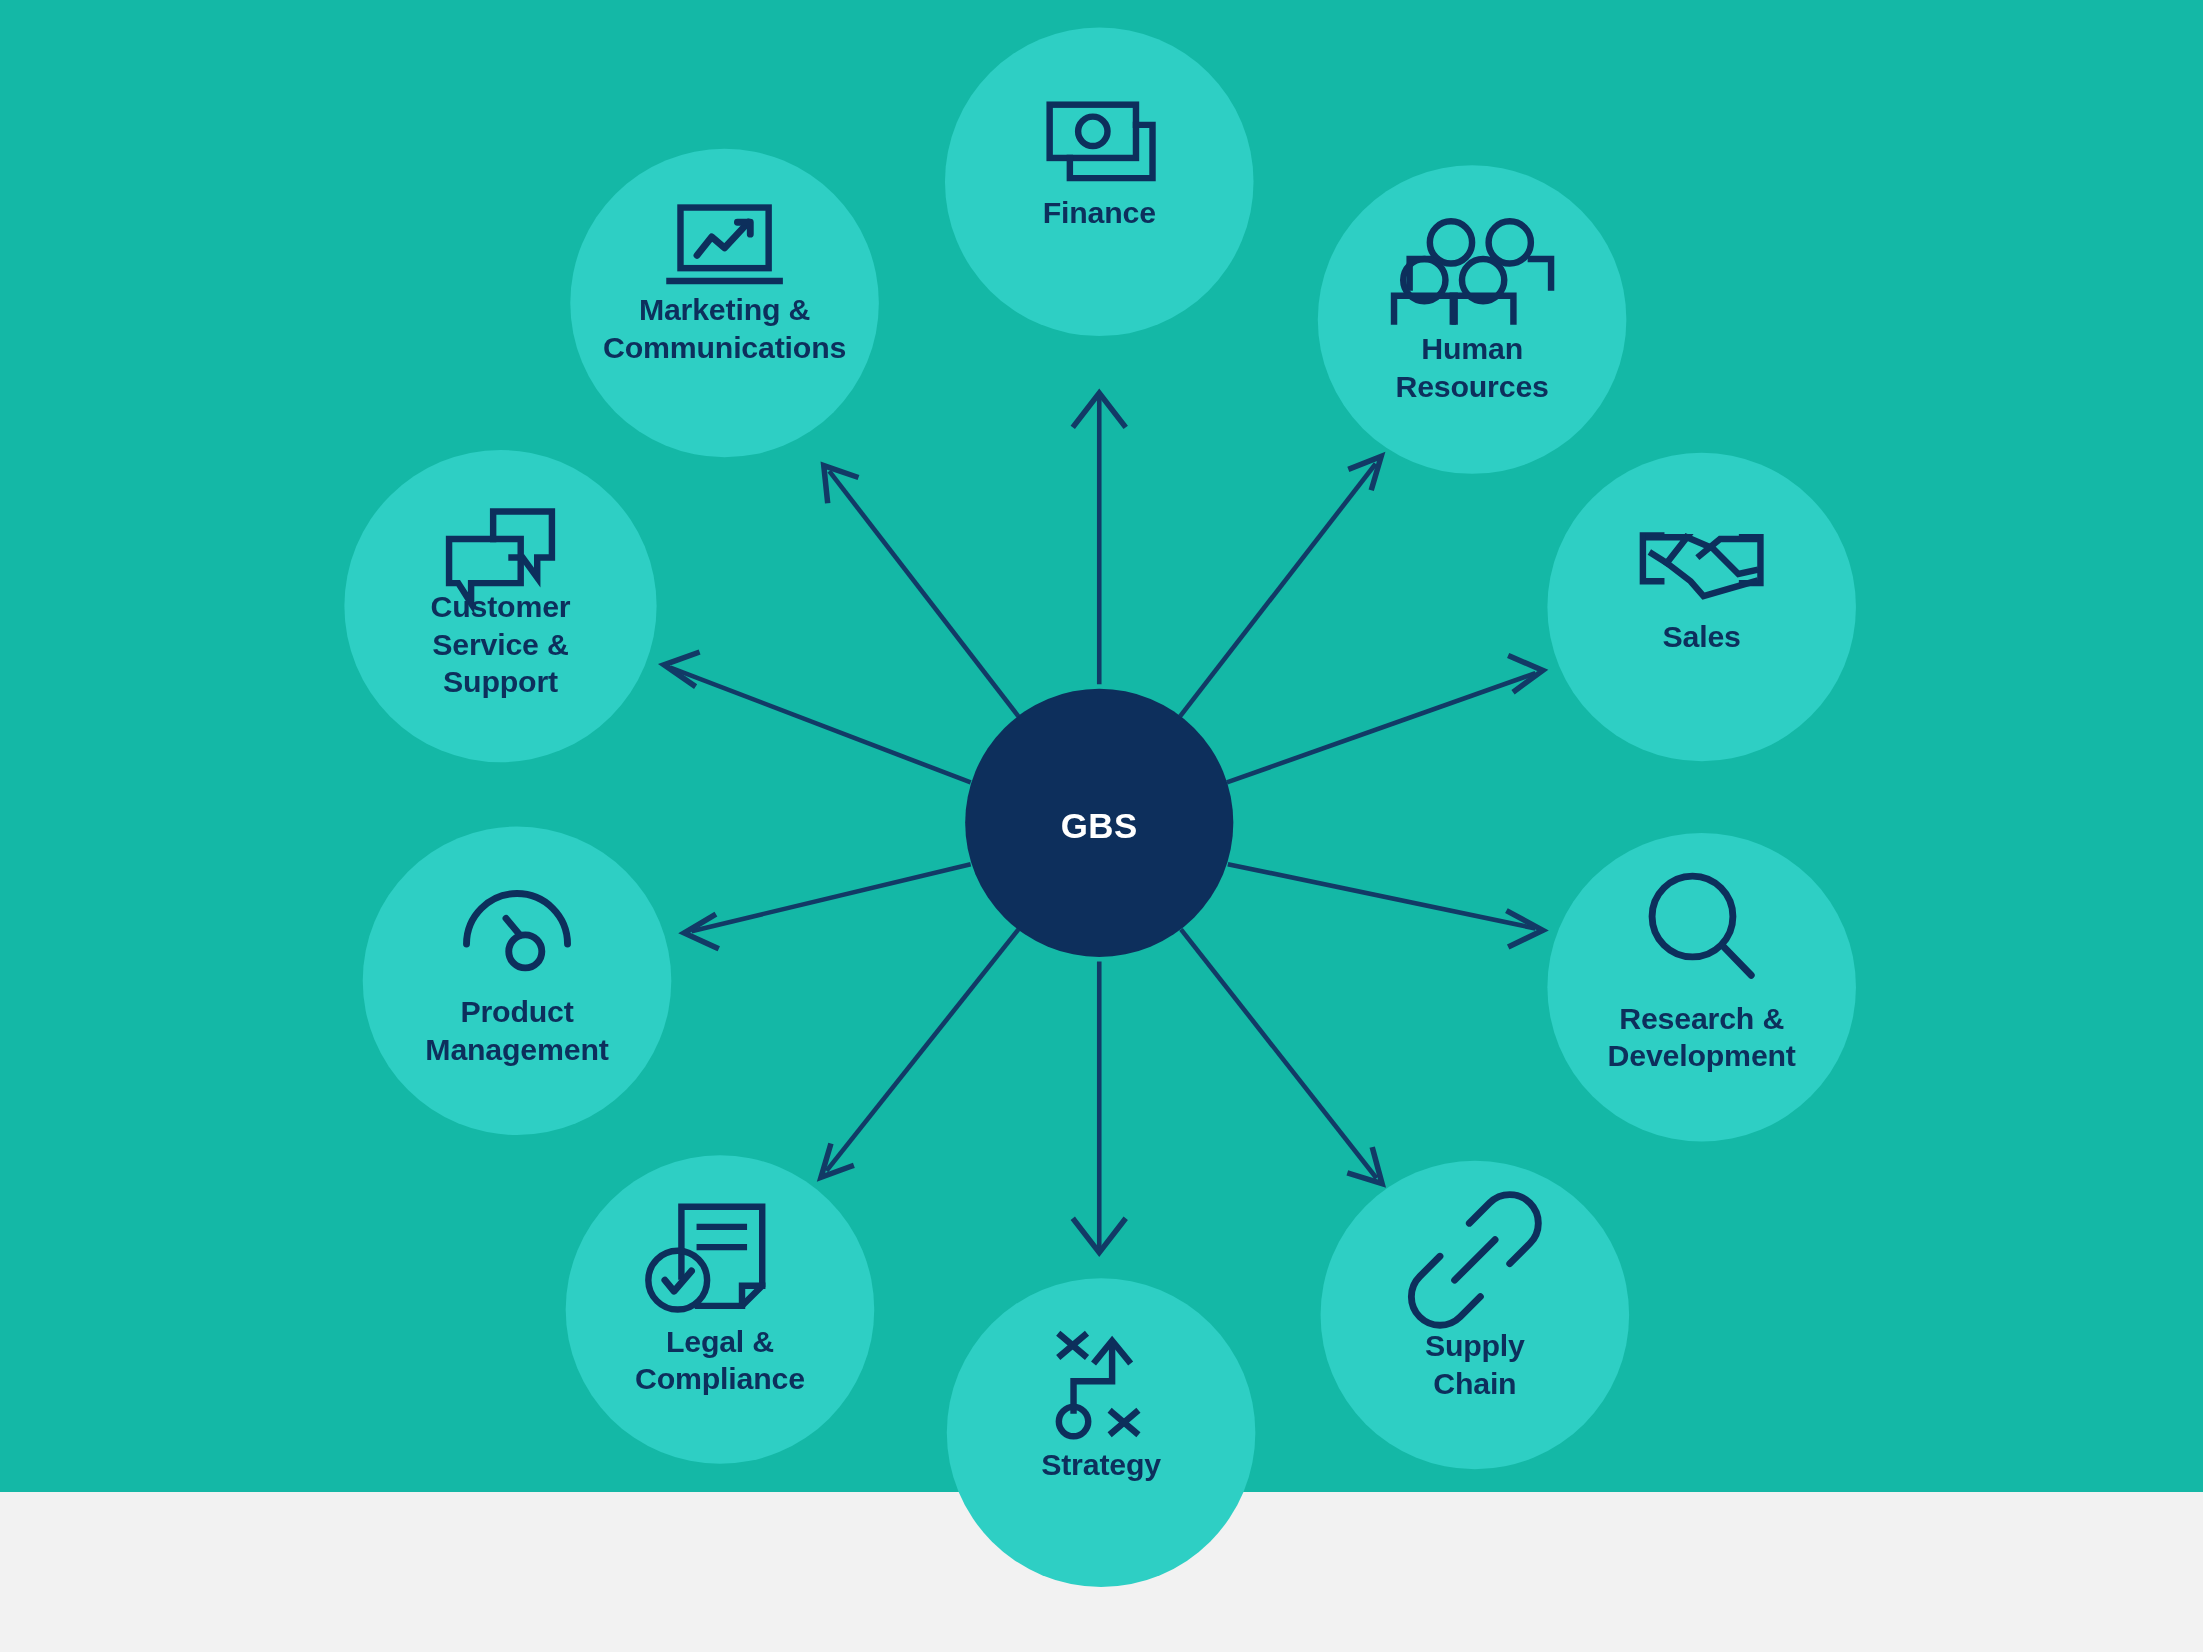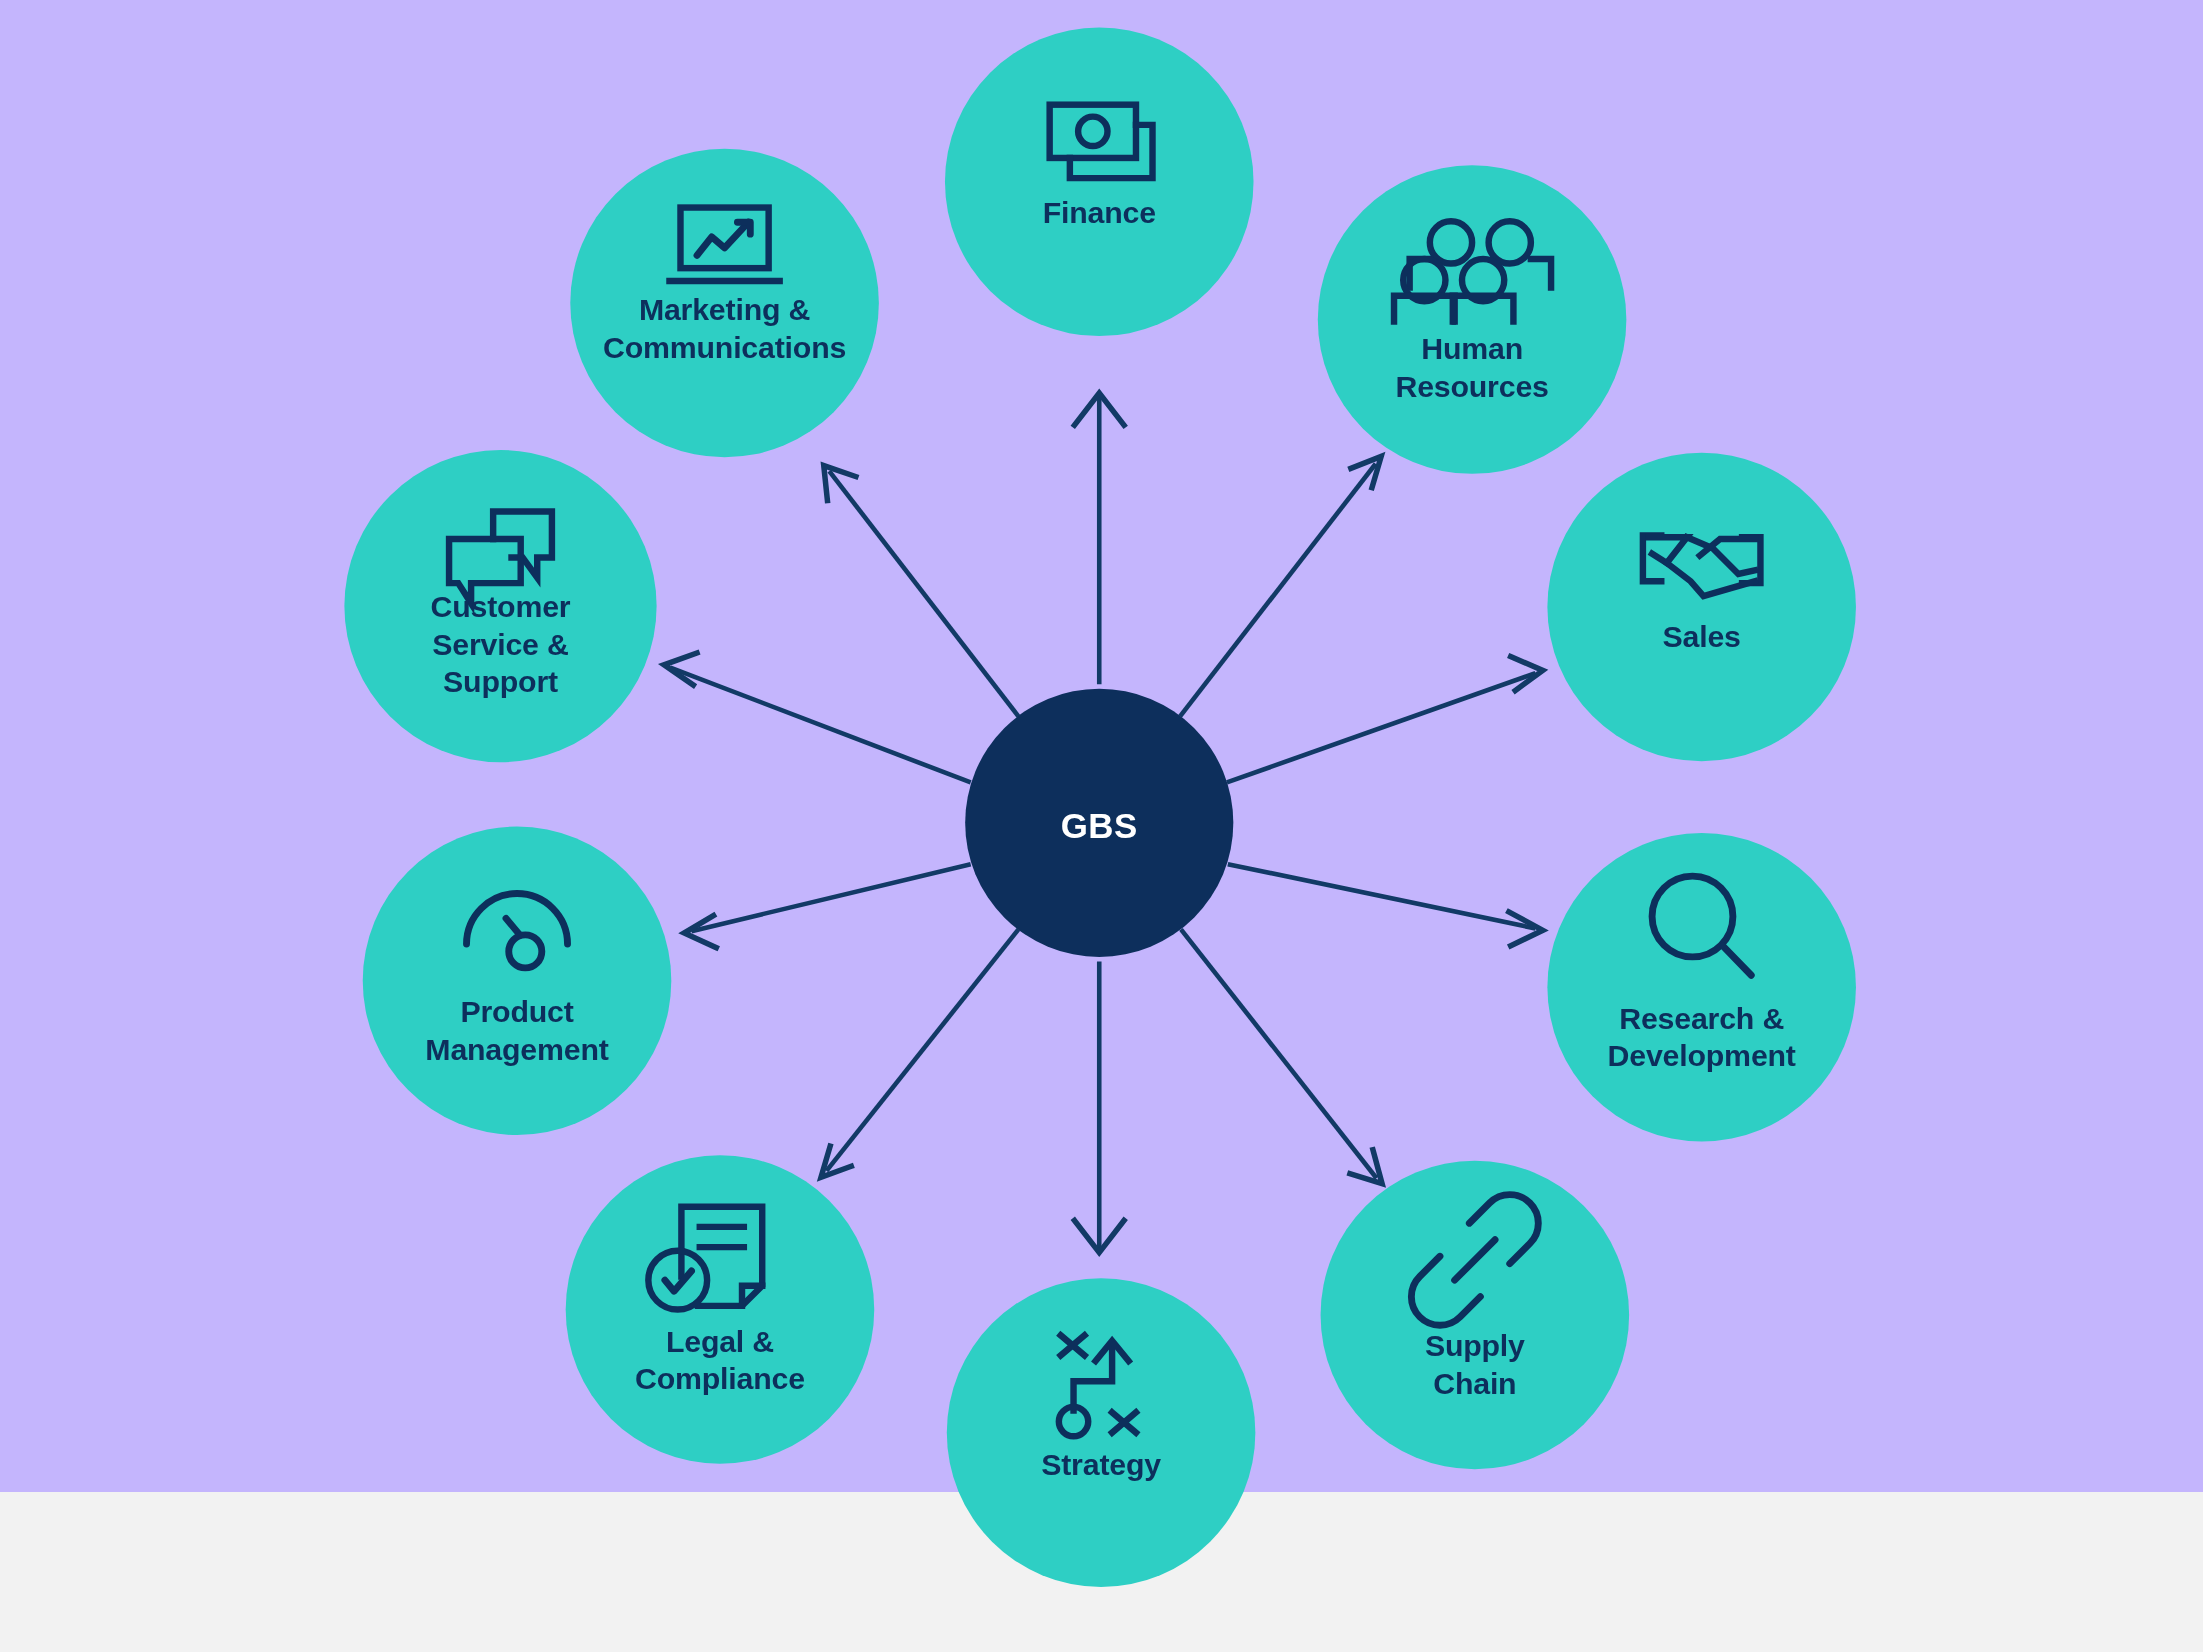--- a/index.html
+++ b/index.html
@@ -10,21 +10,21 @@
   body {
     width: 2204px;
     height: 1653px;
     font-family: "Liberation Sans", sans-serif;
     overflow: hidden;
   }
   #diagram-root {
     position: relative;
     width: 2204px;
     height: 1492px;
-    background: #c4b5fd;
+    background: #14b8a6;
   }
   svg.stage {
     position: absolute;
     inset: 0;
     width: 2204px;
     height: 1653px;
     display: block;
   }
   .node-label {
     font-family: "Liberation Sans", sans-serif;

